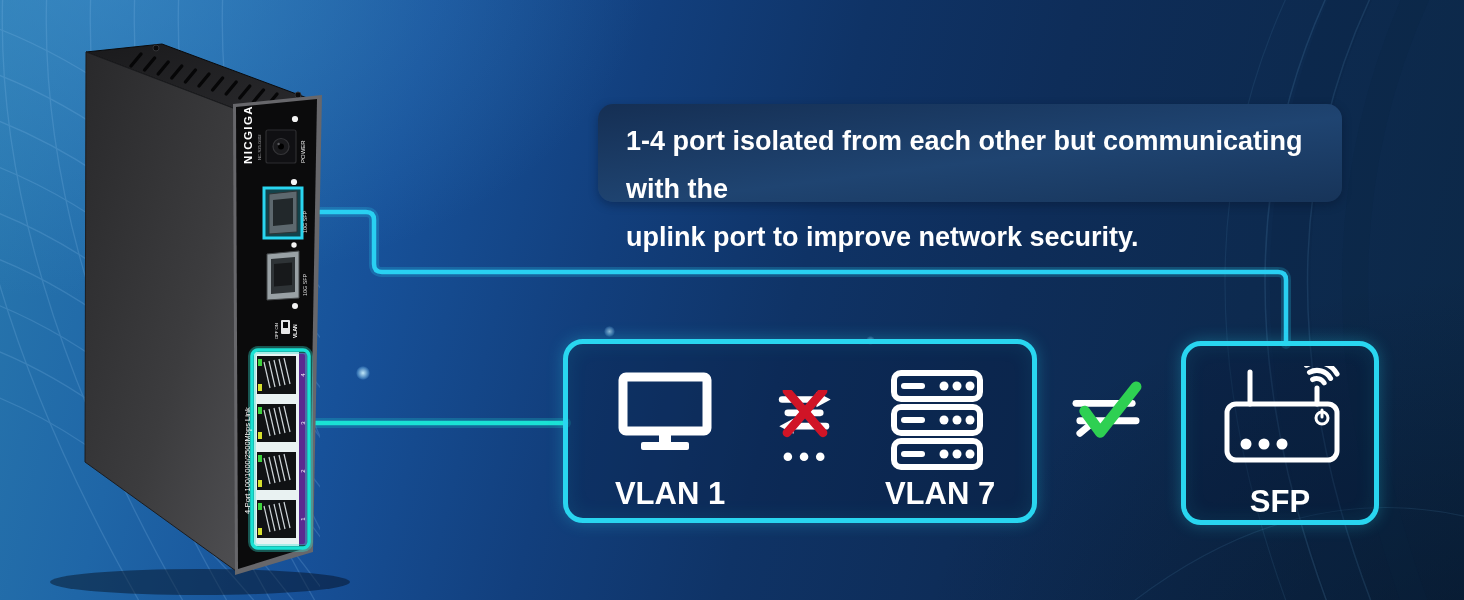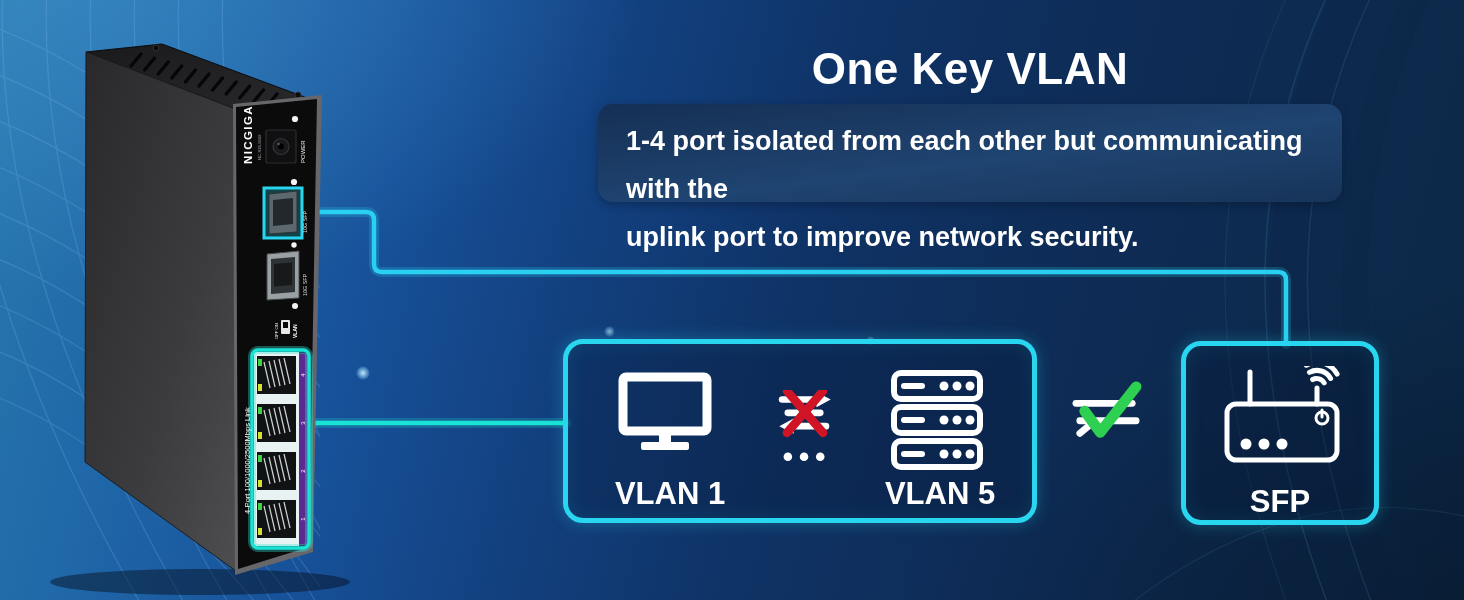--- a/index.html
+++ b/index.html
@@ -84,21 +84,20 @@
       <path d="M345 -50 Q 170 260 345 660" stroke="#5e9cc8" stroke-width="1.5" opacity="0.16"></path>
       <path d="M255 -40 Q 95 260 255 650" stroke="#5e9cc8" stroke-width="1.2" opacity="0.12"></path>
       <path d="M60 620 Q 240 470 430 520" stroke="#5e9cc8" stroke-width="1.2" opacity="0.14"></path>
     </g>
   </svg>
 
   <span class="sparkle" style="left:356px;top:366px;width:14px;height:14px;"></span>
   <span class="sparkle" style="left:604px;top:326px;width:11px;height:11px;opacity:0.7;"></span>
   <span class="sparkle" style="left:866px;top:336px;width:9px;height:9px;opacity:0.55;"></span>
 
-  <div class="title">One Key VLAN</div>
   <div class="desc-box">
     <div class="desc-text">1-4 port isolated from each other but communicating with the
 uplink port to improve network security.</div>
   </div>
 
   <svg class="bg-svg" style="left:0;" width="1464" height="600" viewBox="0 0 1464 600">
     <g fill="none" stroke-linecap="round">
       <path d="M283 212 L366 212 Q374 212 374 220 L374 264 Q374 272 382 272 L1278 272 Q1286 272 1286 280 L1286 344" stroke="#29d0f2" stroke-width="10" opacity="0.22"></path>
       <path d="M283 212 L366 212 Q374 212 374 220 L374 264 Q374 272 382 272 L1278 272 Q1286 272 1286 280 L1286 344" stroke="#29d0f2" stroke-width="4.5"></path>
       <path d="M285 423 L566 423" stroke="#1ae2d4" stroke-width="10" opacity="0.22"></path>
@@ -299,21 +298,21 @@
           <circle cx="66" cy="16" r="4.5"></circle>
           <circle cx="79" cy="16" r="4.5"></circle>
         <circle cx="53" cy="50" r="4.5"></circle>
           <circle cx="66" cy="50" r="4.5"></circle>
           <circle cx="79" cy="50" r="4.5"></circle>
         <circle cx="53" cy="84" r="4.5"></circle>
           <circle cx="66" cy="84" r="4.5"></circle>
           <circle cx="79" cy="84" r="4.5"></circle>
       </g>
     </svg>
-    <div class="node-label" style="left:282px;top:132px;width:180px;">VLAN 5</div>
+    <div class="node-label" style="left:282px;top:132px;width:180px;">VLAN 7</div>
   </div>
 
   <svg class="icon-abs" style="left:1068px;top:380px;" width="78" height="66" viewBox="0 0 80 68">
     <g>
       <line x1="8" y1="24" x2="66" y2="24" stroke="#fff" stroke-width="7" stroke-linecap="round"></line>
       <line x1="12" y1="42" x2="70" y2="42" stroke="#fff" stroke-width="7" stroke-linecap="round"></line>
       <line x1="12" y1="55" x2="24" y2="45" stroke="#fff" stroke-width="7" stroke-linecap="round"></line>
     </g>
     <polyline points="17,32 33,54 70,7" fill="none" style="stroke:var(--success-green)" stroke-width="11" stroke-linecap="round" stroke-linejoin="round"></polyline>
   </svg>

